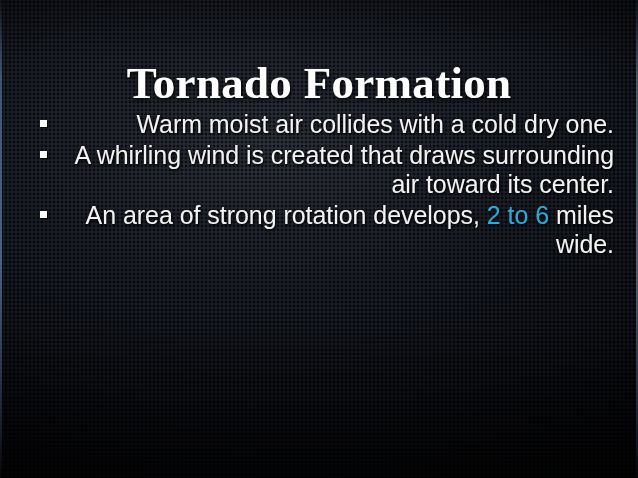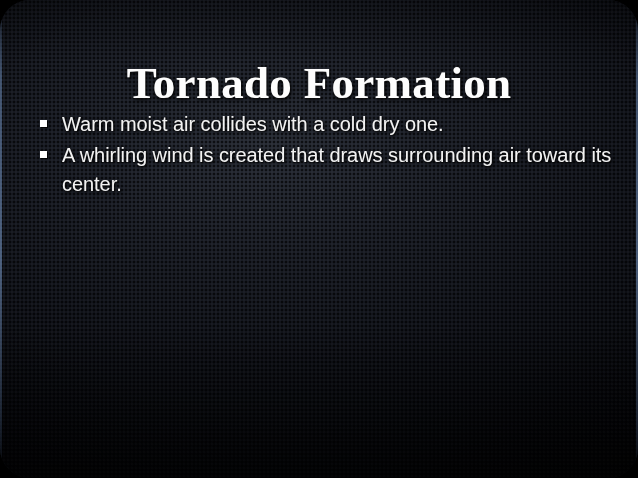--- a/index.html
+++ b/index.html
@@ -8,21 +8,20 @@
     background: #000;
   }
 
   #slide {
     position: relative;
     width: 638px;
     height: 478px;
     overflow: hidden;
     background-color: #07080c;
     font-family: "Liberation Sans", sans-serif;
-    border-radius: 30px;
     -webkit-font-smoothing: antialiased;
   }
 
   
   #bg-base {
     position: absolute;
     inset: 0;
     background:
       radial-gradient(120% 85% at 42% 30%, #262a33 0%, #191c24 26%, #0d0f15 56%, #05060a 82%, #010102 100%);
   }
@@ -93,28 +92,29 @@
     top: 110px;
     list-style: none;
     margin: 0;
     padding: 0;
   }
 
   .bullet-item {
     position: relative;
     padding-left: 26px;
     margin: 0 0 1px 0;
-    font-size: 20px;
+    font-size: 25px;
     line-height: 29.5px;
     color: #f2f2f2;
     text-shadow:
       0 0 1px rgba(255,255,255,0.18),
       1px 1px 2px rgba(0,0,0,0.9),
       0 1px 4px rgba(0,0,0,0.65);
     letter-spacing: -0.05px;
+    text-align: right;
   }
 
   .bullet-marker {
     position: absolute;
     left: 4px;
     top: 10px;
     width: 7px;
     height: 7px;
     background: #ffffff;
     box-shadow: 1px 1px 1px rgba(0,0,0,0.8);
@@ -135,16 +135,17 @@
   <div id="edge-left"></div>
   <div id="edge-right"></div>
 
   <div id="content">
 
     <h1 id="title">Tornado Formation</h1>
 
     <ul id="bullets">
         <li class="bullet-item"><span class="bullet-marker"></span><span class="bullet-text"><span>Warm moist air collides with a cold dry one.</span></span></li>
         <li class="bullet-item"><span class="bullet-marker"></span><span class="bullet-text"><span>A whirling wind is created that draws surrounding air toward its center.</span></span></li>
+        <li class="bullet-item"><span class="bullet-marker"></span><span class="bullet-text"><span>An area of strong rotation develops, </span><span class="hl">2 to 6</span><span> miles wide.</span></span></li>
       </ul>
 
   </div>
 </div>
 
 </body></html>

